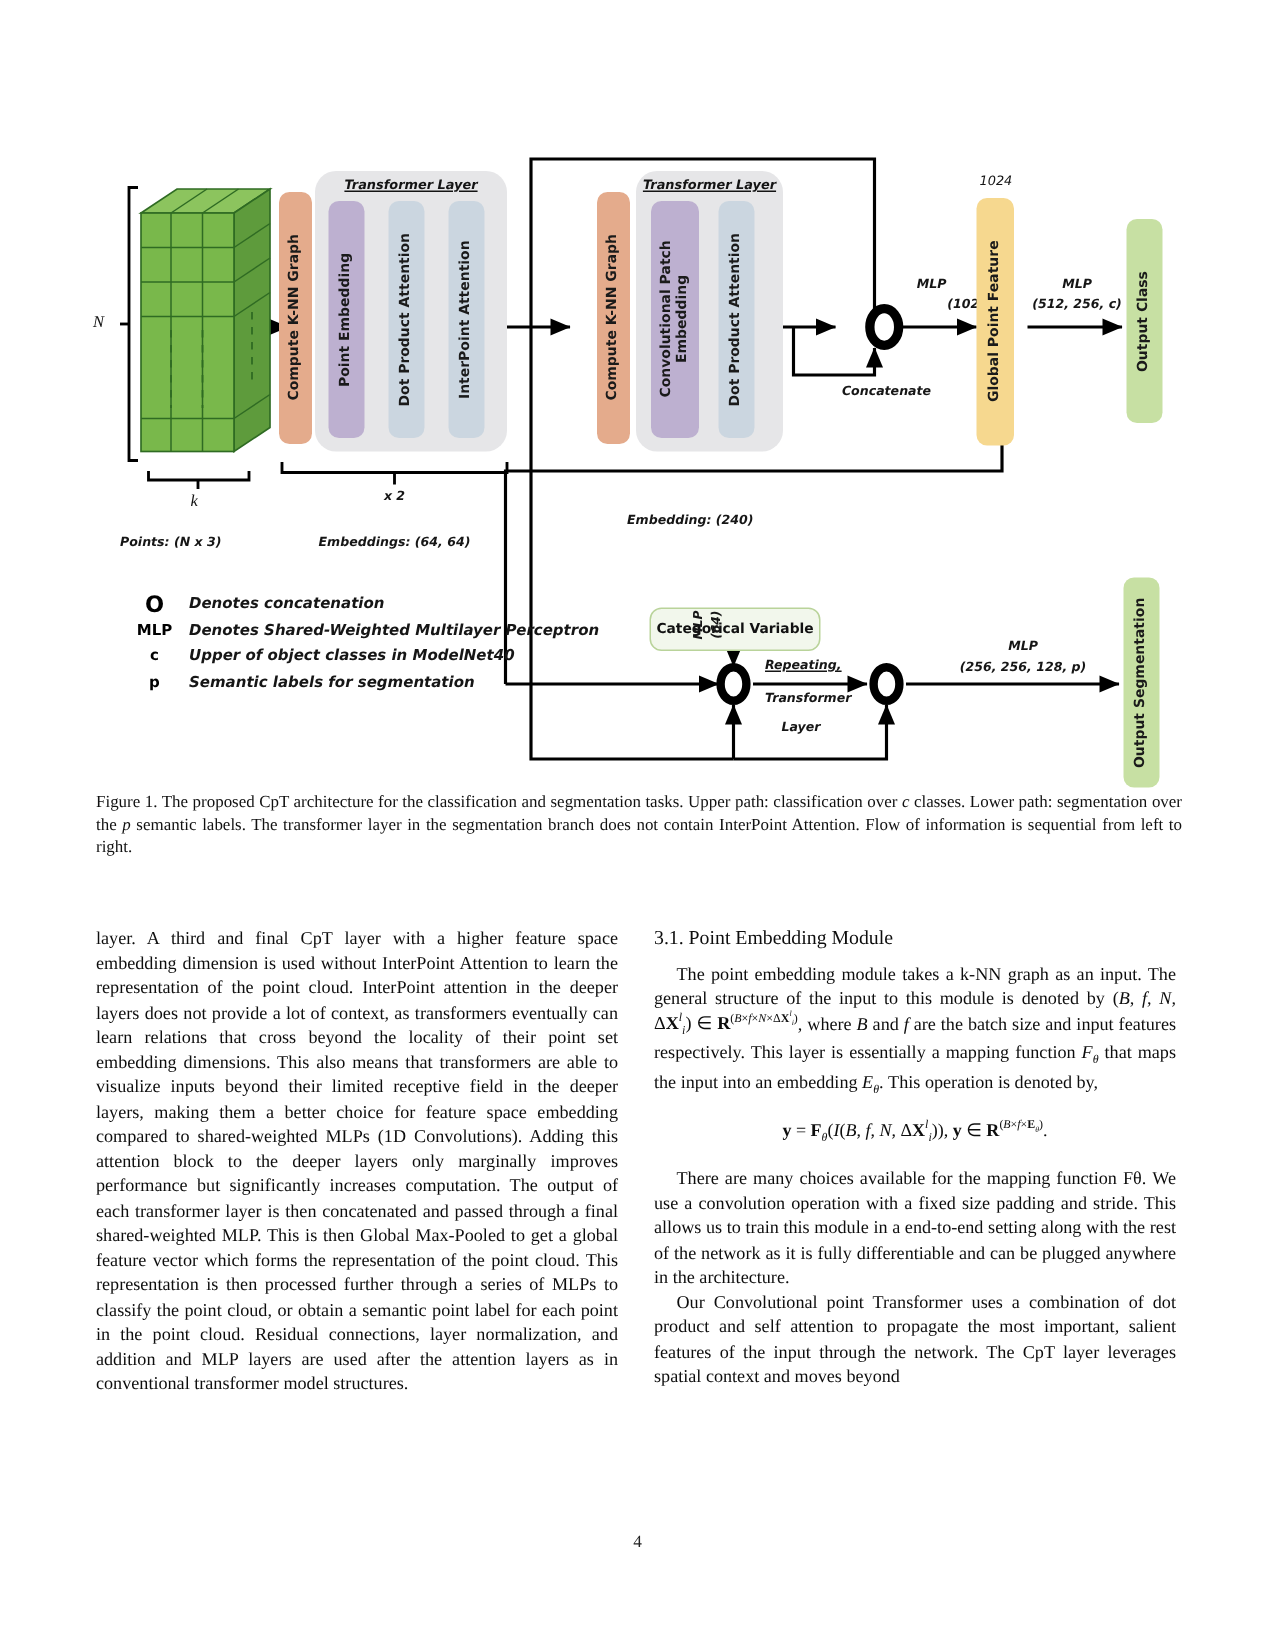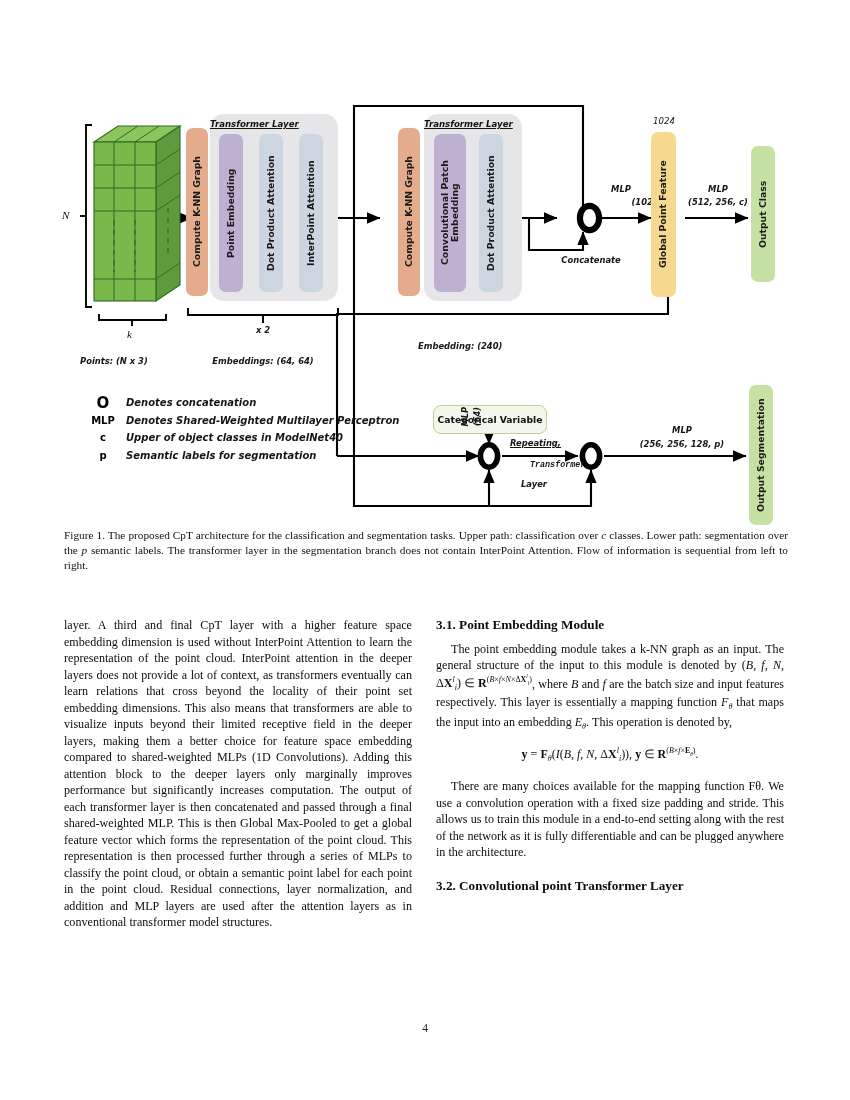--- a/index.html
+++ b/index.html
@@ -65,20 +65,21 @@
   }
   .tl-title {
     position: absolute;
     font-family: "DejaVu Sans", sans-serif;
     font-style: italic;
     font-weight: bold;
     font-size: 8.6px;
     color: #141414;
     text-decoration: underline;
     white-space: nowrap;
+    text-align: center;
   }
 
   .c-knn   { background: #e4ab8c; }
   .c-purple{ background: #bdb0d0; }
   .c-blue  { background: #cbd6e0; }
   .c-yellow{ background: #f6d88f; }
   .c-green { background: #c7e0a3; }
 
   .catvar {
     position: absolute;
@@ -174,21 +175,21 @@
     text-align: justify;
     color: #0d0d0d;
   }
   .col.left  { left: 64px;  top: 617px; }
   .col.right { left: 436px; top: 617px; }
 
   .col p { margin: 0; }
   .col p.indent { text-indent: 15px; }
   .sec-head {
     font-family: "Liberation Serif", serif;
-    font-weight: bold;
+    font-weight: normal;
     font-size: 13.2px;
     margin: 0 0 7px 0;
     line-height: 1.25;
   }
   .sec-head.sp { margin-top: 17px; }
   .eqn {
     text-align: center;
     margin: 13px 0 13px 0;
     font-family: "Liberation Serif", serif;
     font-size: 12px;
@@ -345,21 +346,21 @@
     <div class="cap-it center" style="left:608px; top:105px; width:96px;">(512, 256, c)</div>
 
     <div class="blk c-green vert" style="left:689px; top:54px; width:24px; height:136px; font-size:9.3px;">Output Class</div>
 
     <div class="catvar" style="left:371px; top:278px; width:112px; height:27px;">Categorical Variable</div>
 
     <div class="cap-it vert" style="left:398px; top:315px; font-size:8.2px;">MLP</div>
     <div class="cap-it vert" style="left:410px; top:315px; font-size:8.2px;">(64)</div>
 
     <div class="cap-it" style="left:448px; top:346px;text-decoration:underline;">Repeating,</div>
-    <div class="cap-it" style="left:468px; top:368px;font-family:Liberation Mono, monospace;">Transformer</div>
+    <div class="cap-it" style="left:448px; top:368px;">Transformer</div>
     <div class="cap-it" style="left:459px; top:387px;">Layer</div>
 
     <div class="cap-it center" style="left:565px; top:333px; width:110px;">MLP</div>
     <div class="cap-it center" style="left:555px; top:347px; width:130px;">(256, 256, 128, p)</div>
 
     <div class="blk c-green vert" style="left:687px; top:293px; width:24px; height:140px; font-size:9.3px;">Output Segmentation</div>
 
     <div class="legend">
       <div class="leg-row">
         <div class="leg-sym big">O</div>
@@ -387,18 +388,18 @@
 
   <div class="col left">
     <p>layer. A third and final CpT layer with a higher feature space embedding dimension is used without InterPoint Attention to learn the representation of the point cloud. InterPoint attention in the deeper layers does not provide a lot of context, as transformers eventually can learn relations that cross beyond the locality of their point set embedding dimensions. This also means that transformers are able to visualize inputs beyond their limited receptive field in the deeper layers, making them a better choice for feature space embedding compared to shared-weighted MLPs (1D Convolutions). Adding this attention block to the deeper layers only marginally improves performance but significantly increases computation. The output of each transformer layer is then concatenated and passed through a final shared-weighted MLP. This is then Global Max-Pooled to get a global feature vector which forms the representation of the point cloud. This representation is then processed further through a series of MLPs to classify the point cloud, or obtain a semantic point label for each point in the point cloud. Residual connections, layer normalization, and addition and MLP layers are used after the attention layers as in conventional transformer model structures.</p>
   </div>
 
   <div class="col right">
     <h3 class="sec-head">3.1. Point Embedding Module</h3>
     <p class="indent"><span>The point embedding module takes a k-NN graph as an input. The general structure of the input to this module is denoted by </span><span>(<i>B</i>, <i>f</i>, <i>N</i>, Δ<b>X</b><sup><i>l</i></sup><sub><i>i</i></sub>) ∈ <span class="bb">R</span><sup>(<i>B</i>×<i>f</i>×<i>N</i>×Δ<b>X</b><sup><i>l</i></sup><sub><i>i</i></sub>)</sup></span><span>, where </span><i>B</i><span> and </span><i>f</i><span> are the batch size and input features respectively. This layer is essentially a mapping function </span><i>F<sub>θ</sub></i><span> that maps the input into an embedding </span><i>E<sub>θ</sub></i><span>. This operation is denoted by,</span></p>
     <div class="eqn"><b>y</b> = <b>F</b><sub><i>θ</i></sub>(<i>I</i>(<i>B</i>, <i>f</i>, <i>N</i>, Δ<b>X</b><sup><i>l</i></sup><sub><i>i</i></sub>)), <b>y</b> ∈ <span class="bb">R</span><sup>(<i>B</i>×<i>f</i>×<b>E</b><sub><i>θ</i></sub>)</sup>.</div>
     <p class="indent">There are many choices available for the mapping function Fθ. We use a convolution operation with a fixed size padding and stride. This allows us to train this module in a end-to-end setting along with the rest of the network as it is fully differentiable and can be plugged anywhere in the architecture.</p>
-    <h3 class="sec-head sp">3.2. Convolutional point Transformer Layer</h3>
+    <p class="indent">Our Convolutional point Transformer uses a combination of dot product and self attention to propagate the most important, salient features of the input through the network. The CpT layer leverages spatial context and moves beyond</p>
   </div>
 
   <div class="pageno">4</div>
 
 </div>
 
 </body></html>

